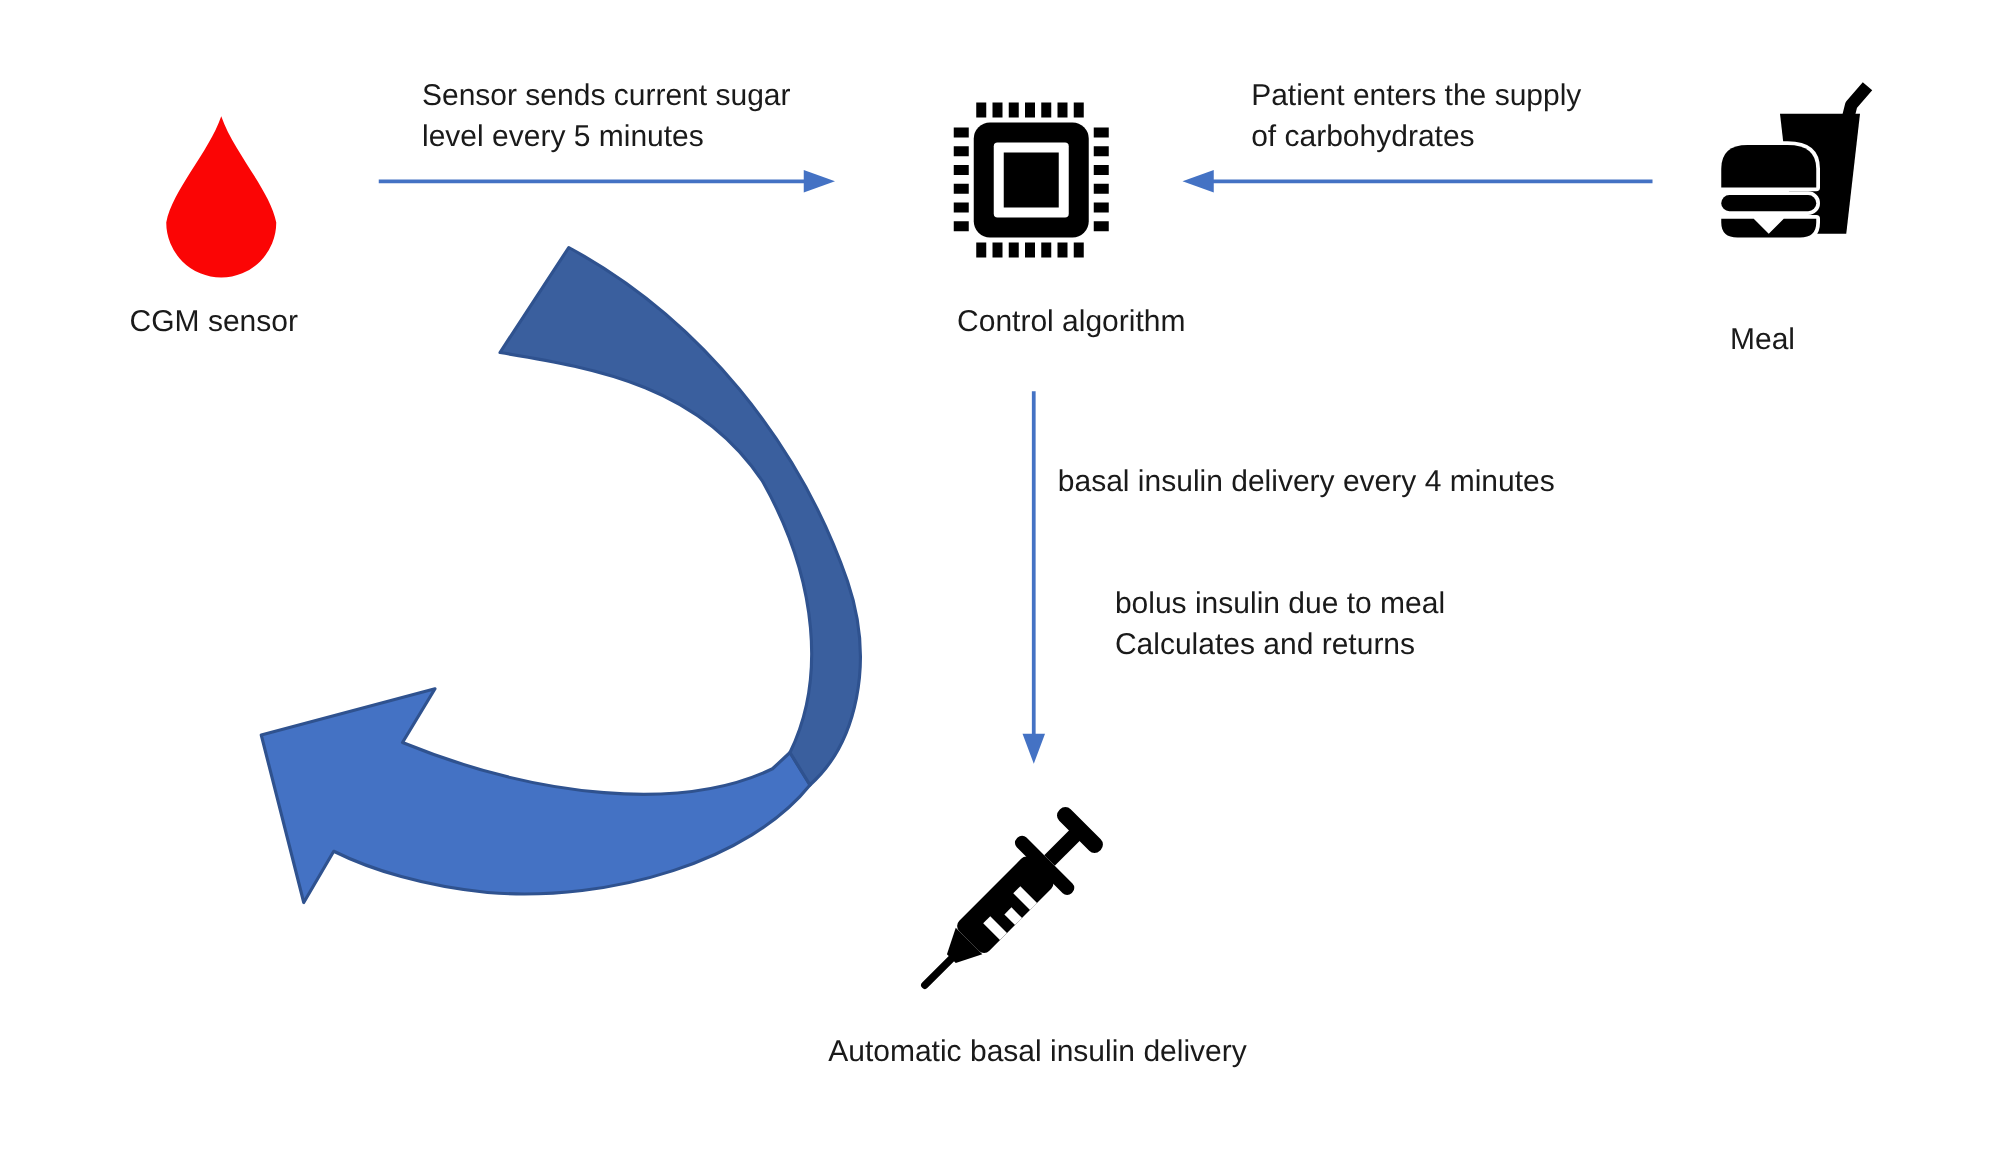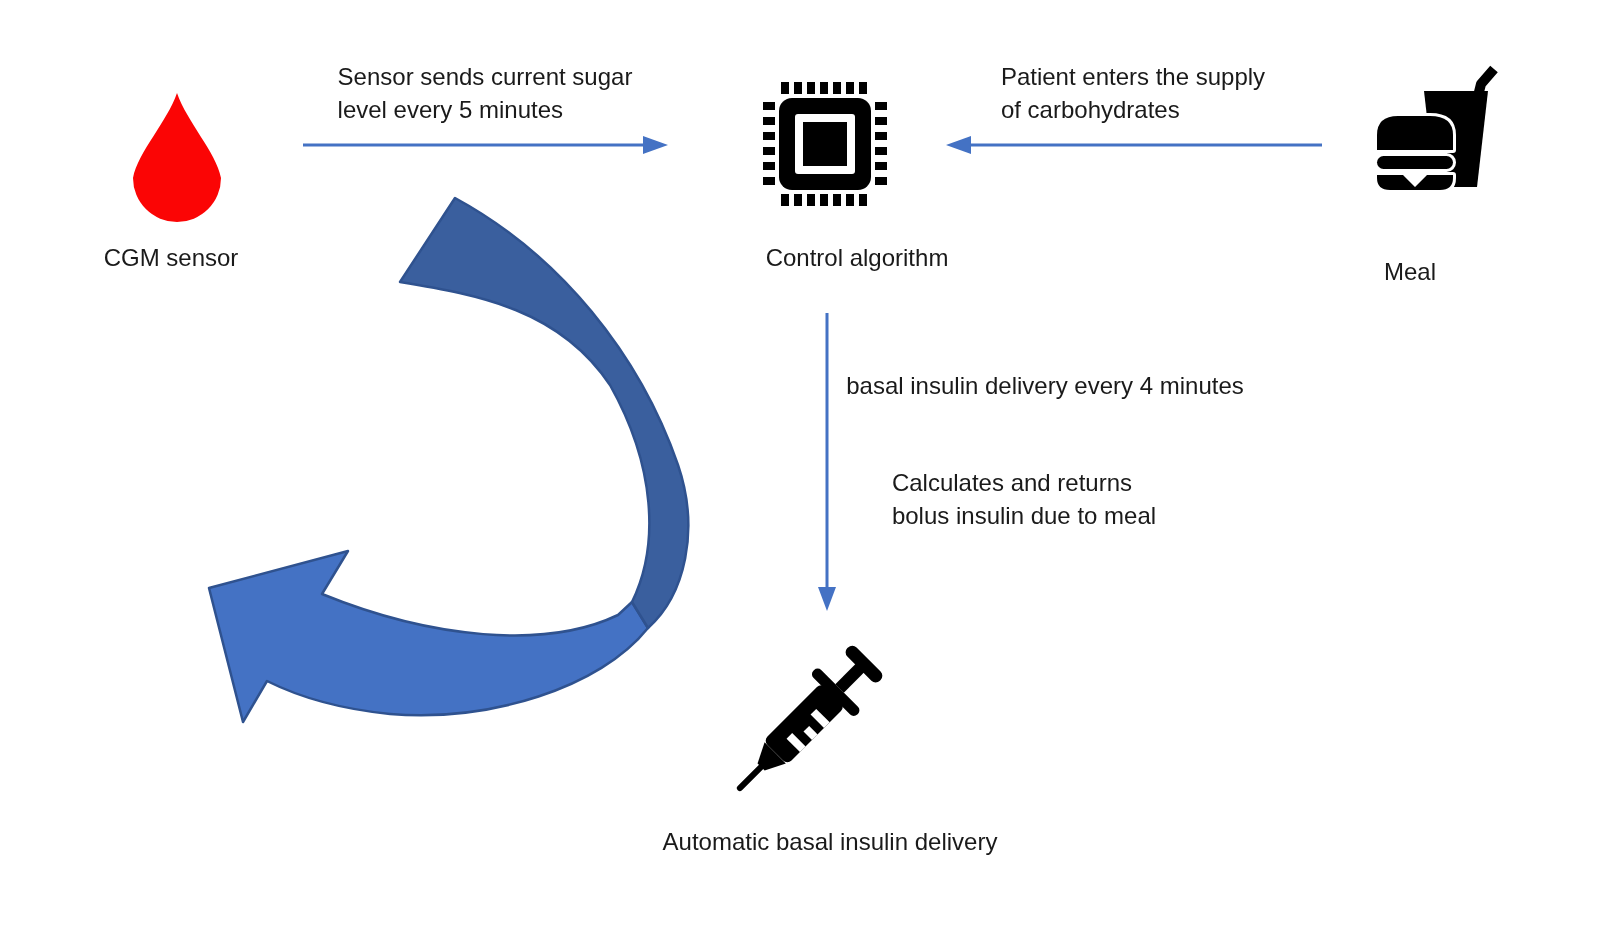--- a/index.html
+++ b/index.html
@@ -126,19 +126,19 @@
   <div class="lbl big" style="left:171px;top:238px;">CGM sensor</div>
 
   <div class="lbl big" style="left:857px;top:238px;">Control algorithm</div>
 
   <div class="lbl big" style="left:1410px;top:252px;">Meal</div>
 
   <div class="lbl small" style="left:1045px;top:369px;">
     <span>basal insulin delivery every 4 minutes</span>
   </div>
   <div class="lbl small" style="left:1024px;top:466px;">
+    <span>bolus insulin due to meal</span>
     <span>Calculates and returns</span>
-    <span>bolus insulin due to meal</span>
   </div>
 
   <div class="lbl big" style="left:808px;top:822px;margin-left:22px;">Automatic basal insulin delivery</div>
 
 </div>
 
 </body></html>

